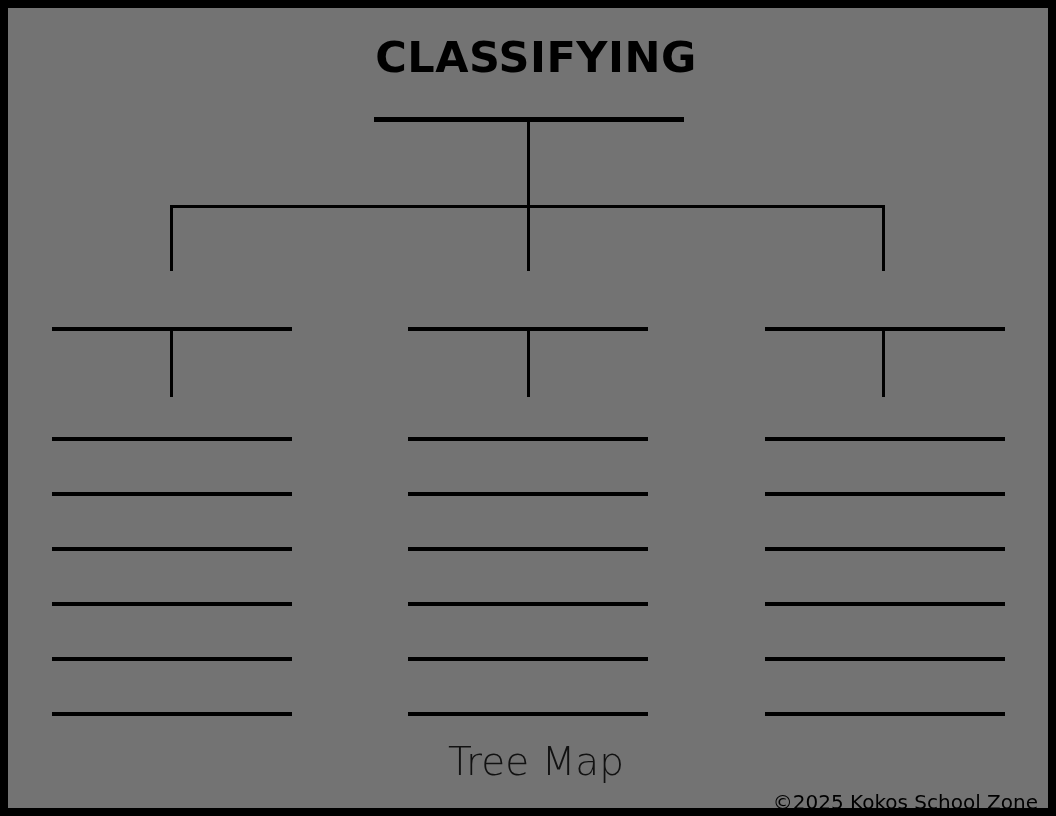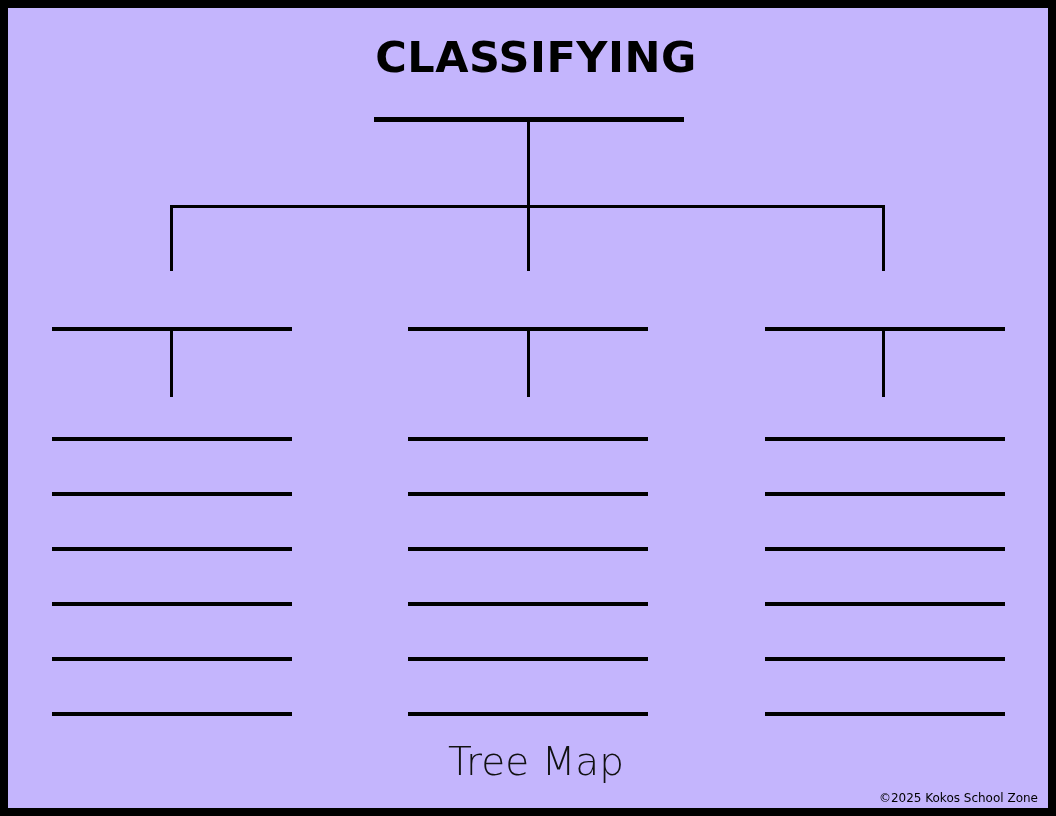--- a/index.html
+++ b/index.html
@@ -10,21 +10,21 @@
   }
   body {
     font-family: "Liberation Sans", sans-serif;
   }
 
   #worksheet {
     position: relative;
     width: 1056px;
     height: 816px;
     box-sizing: border-box;
-    background: #c4b5fd;
+    background: #737373;
     border: 8px solid #000000;
     overflow: hidden;
   }
 
   
   .title {
     position: absolute;
     left: 0;
     top: 28px;
     width: 1056px;
@@ -60,21 +60,21 @@
     color: #111111;
     line-height: 1;
   }
 
   .copyright {
     position: absolute;
     right: 10px;
     top: 784px;
     font-family: "DejaVu Sans", sans-serif;
     font-weight: 400;
-    font-size: 12px;
+    font-size: 20px;
     color: #000000;
     line-height: 1;
     white-space: nowrap;
   }
 </style>
 </head>
 <body>
 
 <div id="worksheet">
 

